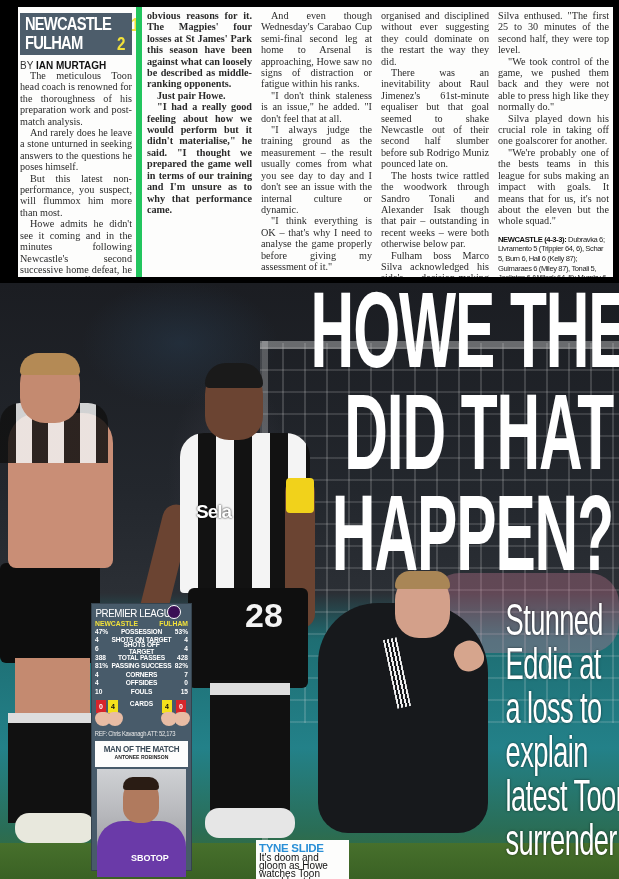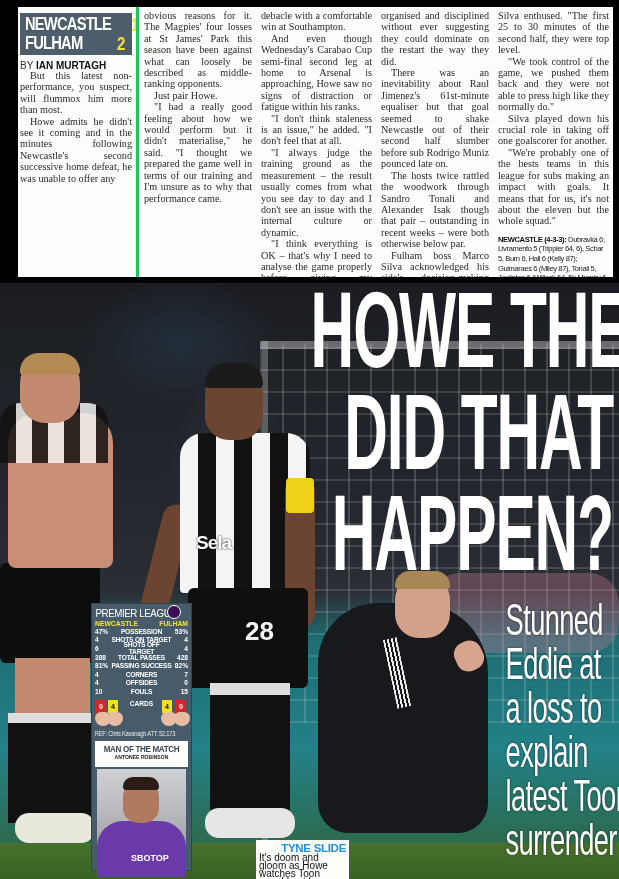--- a/index.html
+++ b/index.html
@@ -11,21 +11,21 @@
   
   .text-area {
     position: absolute; left: 18px; top: 7px; width: 595px; height: 270px;
     background: #fdfdfc;
     display: flex; gap: 0;
   }
   .col { position: relative; padding: 3px 4px 0 5px; font-size: 10.2px; line-height: 11.4px; color: #2a2a2a; text-align: justify; overflow: hidden; }
   .col p { text-indent: 10px; }
   .col p.noindent { text-indent: 0; }
   .col1 { width: 118px; padding-left: 2px; }
-  .col2 { width: 120px; border-left: 3px solid #22c55e; }
+  .col2 { width: 120px; border-left: 6px solid #22c55e; font-weight: bold; }
   .col3 { width: 120px; }
   .col4 { width: 117px; }
   .col5 { width: 120px; }
 
   .scorebox {
     background: #4d5d6b; height: 42px; margin: 3px 0 6px 0;
     display: flex; flex-direction: column; justify-content: center; padding: 0 5px;
   }
   .score-row { display: flex; justify-content: space-between; align-items: center; height: 19px; }
   .team { font-family: "Liberation Sans", sans-serif; font-weight: bold; color: #fff; font-size: 18px; letter-spacing: -1px; transform: scaleX(0.82); transform-origin: left center; }
@@ -69,24 +69,24 @@
   .player-left-socks { position: absolute; left: 8px; top: 430px; width: 90px; height: 110px; background: #111; border-top: 10px solid #ddd; }
   .player-left-boots { position: absolute; left: 15px; top: 530px; width: 80px; height: 30px; background: #e8e8dd; border-radius: 14px; }
 
   .player-mid-head { position: absolute; left: 205px; top: 82px; width: 58px; height: 75px; background: #6b4432; border-radius: 29px 29px 24px 24px; }
   .player-mid-hair { position: absolute; left: 205px; top: 80px; width: 58px; height: 25px; background: #1a1a1a; border-radius: 29px 29px 6px 6px; }
   .player-mid-shirt { position: absolute; left: 180px; top: 150px; width: 130px; height: 160px; background: repeating-linear-gradient(90deg,#f4f4f4 0 18px,#121212 18px 36px); border-radius: 24px 24px 4px 4px; }
   .player-mid-arm { position: absolute; left: 285px; top: 195px; width: 30px; height: 150px; background: #6b4432; border-radius: 14px; }
   .player-mid-arm2 { position: absolute; left: 150px; top: 220px; width: 28px; height: 130px; background: #6b4432; border-radius: 14px; transform: rotate(14deg); }
   .captain-band { position: absolute; left: 286px; top: 195px; width: 28px; height: 35px; background: #f1d21b; border-radius: 4px; }
   .player-mid-shorts { position: absolute; left: 188px; top: 305px; width: 120px; height: 100px; background: #0f0f0f; border-radius: 6px; }
-  .player-mid-number { position: absolute; left: 245px; top: 333px; font-family: "Liberation Sans", sans-serif; font-weight: bold; font-size: 26px; color: #f4f4f4; text-align: right; }
+  .player-mid-number { position: absolute; left: 245px; top: 313px; font-family: "Liberation Sans", sans-serif; font-weight: bold; font-size: 34px; color: #f4f4f4; text-align: right; }
   .player-mid-legs { position: absolute; left: 210px; top: 400px; width: 80px; height: 130px; background: #111; border-top: 12px solid #ddd; }
   .player-mid-boots { position: absolute; left: 205px; top: 525px; width: 90px; height: 30px; background: #e6e6e6; border-radius: 14px; }
-  .sponsor { position: absolute; left: 196px; top: 218px; font-family: "Liberation Sans", sans-serif; font-weight: bold; font-size: 19px; color: #fff; text-shadow: 0 0 2px #000; letter-spacing: -1px; margin-top: 31px; }
+  .sponsor { position: absolute; left: 196px; top: 218px; font-family: "Liberation Sans", sans-serif; font-weight: bold; font-size: 19px; color: #fff; text-shadow: 0 0 2px #000; letter-spacing: -1px; }
 
   .coach-body { position: absolute; left: 318px; top: 320px; width: 170px; height: 230px; background: #17191c; border-radius: 60px 70px 30px 30px; }
   .coach-head { position: absolute; left: 395px; top: 290px; width: 55px; height: 65px; background: #d3a08a; border-radius: 27px 27px 24px 24px; }
   .coach-hair { position: absolute; left: 395px; top: 288px; width: 55px; height: 18px; background: #a98656; border-radius: 27px 27px 6px 6px; }
   .coach-hand { position: absolute; left: 455px; top: 358px; width: 28px; height: 30px; background: #d6a58d; border-radius: 12px; transform: rotate(-25deg); }
   .coach-stripes { position: absolute; left: 390px; top: 355px; width: 14px; height: 70px; background: repeating-linear-gradient(90deg,#eee 0 2px,transparent 2px 4px); transform: rotate(-12deg); }
 
   
   .headline {
     position: absolute; right: 6px; top: 0px; width: 540px;
@@ -138,21 +138,21 @@
   .motm-hair { position: absolute; left: 26px; top: 8px; width: 36px; height: 13px; background: #2a1c14; border-radius: 18px 18px 6px 6px; }
   .motm-shirt { position: absolute; left: 0; top: 52px; width: 100%; height: 60px; background: #6a3aa8; border-radius: 26px 26px 0 0; }
   .motm-sponsor { position: absolute; left: 34px; top: 84px; font-size: 9px; font-weight: bold; color: #fff; }
 
   
   .caption {
     position: absolute; left: 256px; top: 840px; width: 93px; height: 39px;
     background: #fdfdfc; padding: 2px 3px 0 3px;
     font-family: "Liberation Sans", sans-serif;
   }
-  .cap-title { color: #2a8fd6; font-weight: bold; font-size: 11.5px; letter-spacing: -0.3px; line-height: 12px; text-align: right; }
+  .cap-title { color: #2a8fd6; font-weight: bold; font-size: 11.5px; letter-spacing: -0.3px; line-height: 12px; }
   .cap-text { color: #111; font-size: 10px; line-height: 8px; }
 </style>
 </head>
 <body>
 
 <div class="page">
 
   <div class="text-area">
 
     <div class="col col1">
@@ -163,33 +163,34 @@
         </div>
         <div class="score-row">
           <span class="team">FULHAM</span>
           <span class="goals">2</span>
         </div>
       </div>
       <div class="byline">
         <span>BY</span>
         <b>IAN MURTAGH</b>
       </div>
+      <p>The meticulous Toon head coach is renowned for the thoroughness of his preparation work and post-match analysis.</p>
+      <p>And rarely does he leave a stone unturned in seeking answers to the questions he poses himself.</p>
       <p>But this latest non-performance, you suspect, will flummox him more than most.</p>
       <p>Howe admits he didn't see it coming and in the minutes following Newcastle's second successive home defeat, he was unable to offer any</p>
     </div>
 
     <div class="col col2">
       <p class="noindent">obvious reasons for it. The Magpies' four losses at St James' Park this season have been against what can loosely be described as middle-ranking opponents.</p>
       <p>Just pair Howe.</p>
       <p>"I had a really good feeling about how we would perform but it didn't materialise," he said. "I thought we prepared the game well in terms of our training and I'm unsure as to why that performance came.</p>
 
     </div>
 
     <div class="col col3">
-      <p class="noindent">debacle with a comfortable win at Southampton.</p>
       <p>And even though Wednesday's Carabao Cup semi-final second leg at home to Arsenal is approaching, Howe saw no signs of distraction or fatigue within his ranks.</p>
       <p>"I don't think staleness is an issue," he added. "I don't feel that at all.</p>
       <p>"I always judge the training ground as the measurement – the result usually comes from what you see day to day and I don't see an issue with the internal culture or dynamic.</p>
       <p>"I think everything is OK – that's why I need to analyse the game properly before giving my assessment of it."</p>
 
     </div>
 
     <div class="col col4">
       <p class="noindent">organised and disciplined without ever suggesting they could dominate on the restart the way they did.</p>
       <p>There was an inevitability about Raul Jimenez's 61st-minute equaliser but that goal seemed to shake Newcastle out of their second half slumber before sub Rodrigo Muniz pounced late on.</p>

